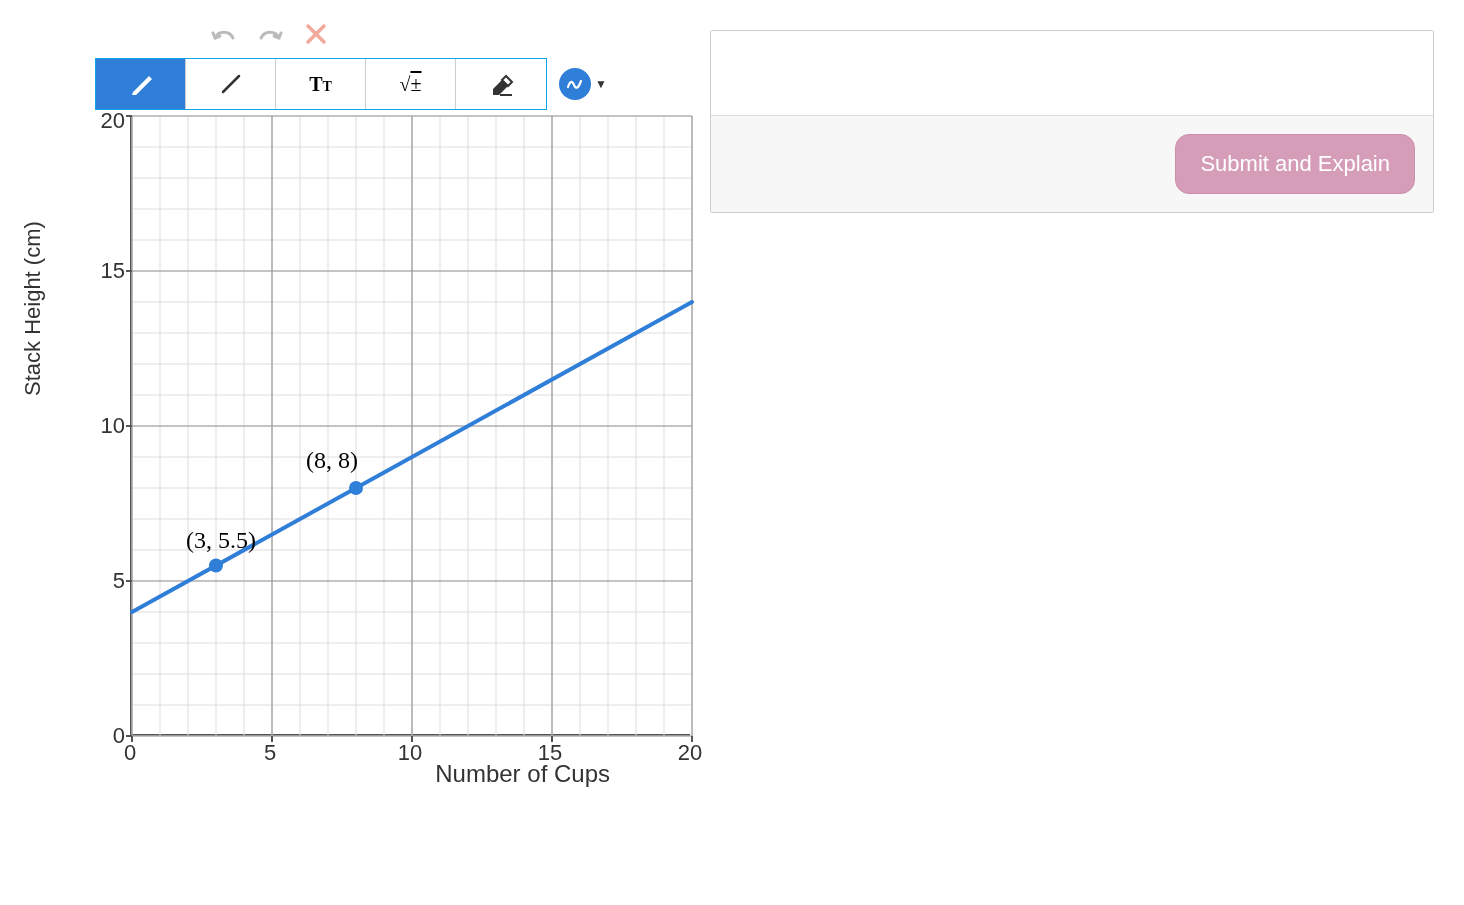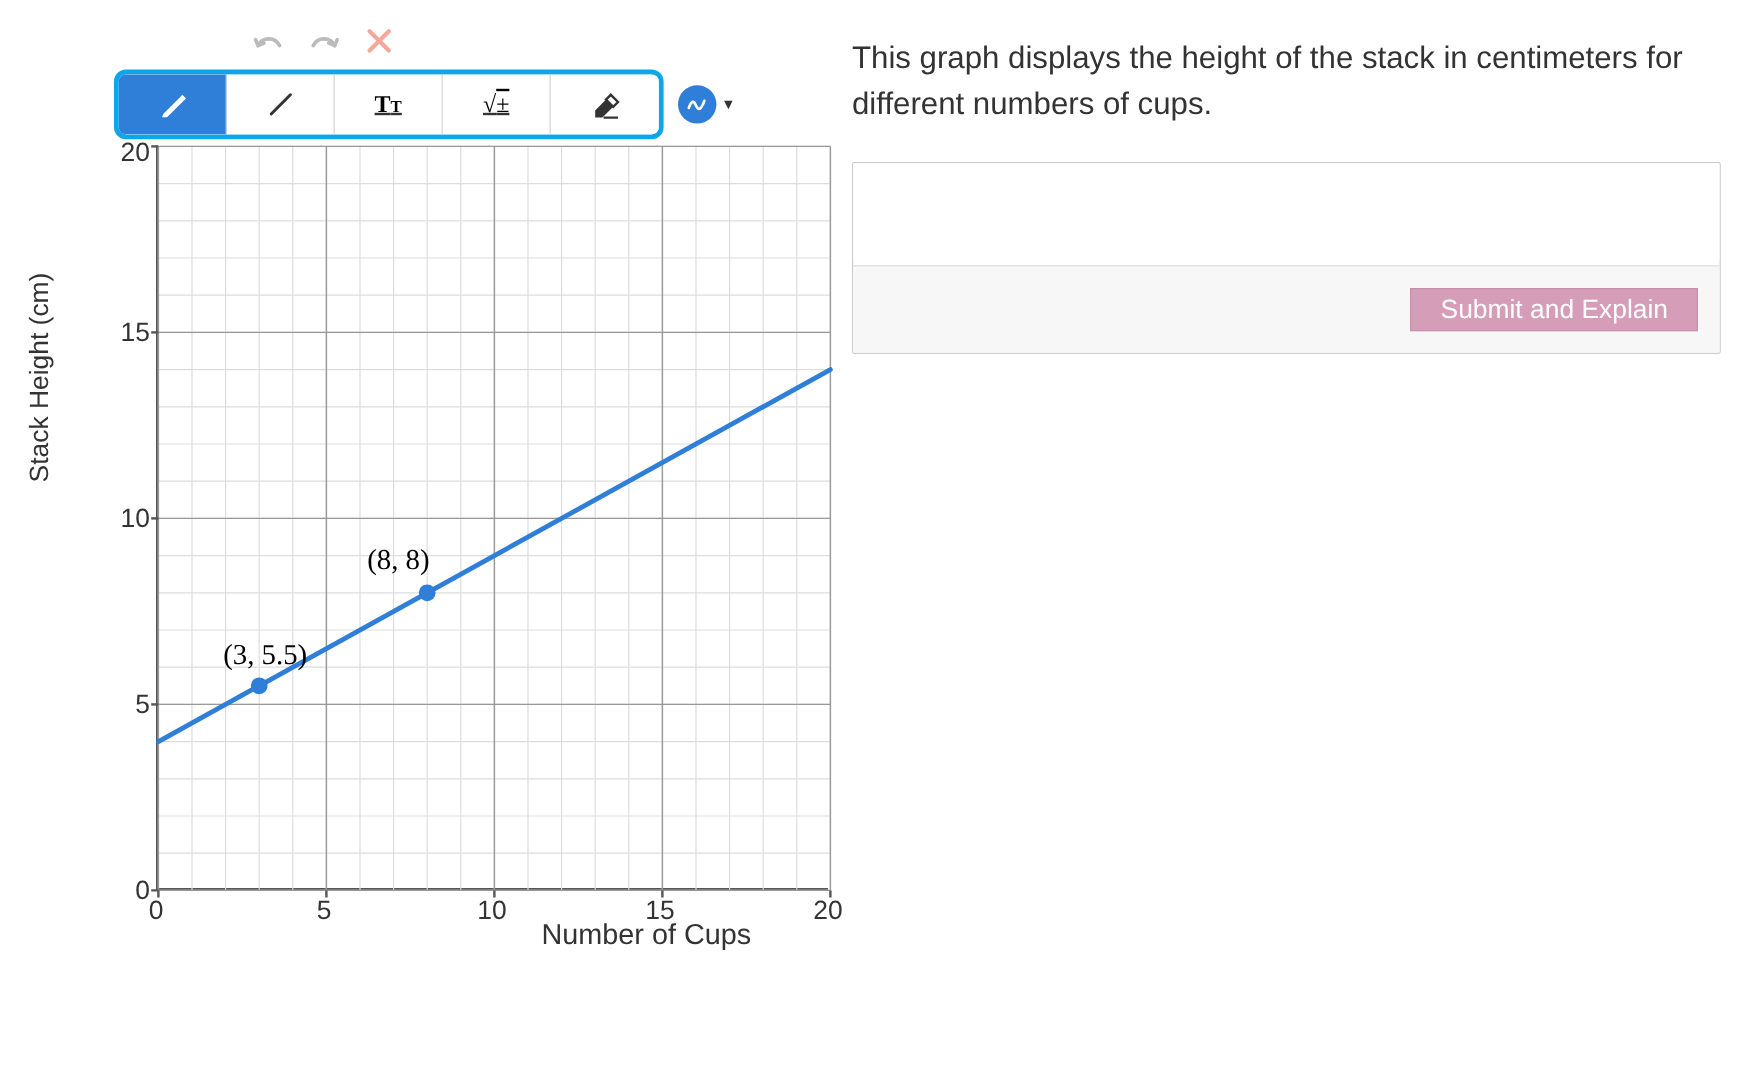--- a/index.html
+++ b/index.html
@@ -40,24 +40,23 @@
   .action-btn {
     width: 28px;
     height: 28px;
     display: flex;
     align-items: center;
     justify-content: center;
     cursor: pointer;
   }
   .toolbar {
     display: flex;
-    border: 4px solid #0ea5e9;
-    border-radius: 10px;
+    border: 1px solid #0ea5e9;
+    border-radius: 0;
     overflow: hidden;
-    text-decoration: underline;
   }
   .tool-btn {
     width: 90px;
     height: 50px;
     border: none;
     border-right: 1px solid #ccc;
     background: #fff;
     display: flex;
     align-items: center;
     justify-content: center;
@@ -95,21 +94,21 @@
     position: absolute;
     left: -10px;
     top: 280px;
     transform: rotate(-90deg);
     transform-origin: left top;
     font-size: 22px;
   }
   .xlabel {
     position: absolute;
     bottom: 8px;
-    right: 44px;
+    right: 60px;
     font-size: 24px;
   }
   .plot-area {
     position: absolute;
     left: 100px;
     top: 0;
     width: 560px;
     height: 620px;
     border-left: 2px solid #555;
     border-bottom: 2px solid #555;
@@ -154,23 +153,23 @@
     background: #f7f7f7;
     border-top: 1px solid #ddd;
     padding: 18px;
     display: flex;
     justify-content: flex-end;
   }
   .submit-btn {
     background: #d59db8;
     color: #fff;
     border: 1px solid #cc8fab;
-    padding: 4px 24px;
+    padding: 16px 24px;
     font-size: 22px;
-    border-radius: 0;
+    border-radius: 14px;
     cursor: pointer;
     text-align: center;
   }
 </style>
 </head>
 <body>
 
 <div class="container">
   <div class="left-panel">
 
@@ -315,21 +314,20 @@
             <text x="89" y="431.5" font-size="24" font-family="serif" font-style="normal" fill="#000" text-anchor="middle">(3, 5.5)</text>
             <circle cx="224" cy="372" r="7" fill="#2f7ed8"></circle>
             <text x="174" y="352" font-size="24" font-family="serif" font-style="normal" fill="#000" text-anchor="start">(8, 8)</text>
           </svg>
       </div>
     </div>
 
   </div>
 
   <div class="right-panel">
-    <div class="question-text">This graph displays the height of the stack in centimeters for different numbers of cups.</div>
     <div class="answer-box">
       <textarea class="answer-input" value="" style=""></textarea>
       <div class="answer-footer">
         <button class="submit-btn">Submit and Explain</button>
       </div>
     </div>
   </div>
 </div>
 
 </body></html>

